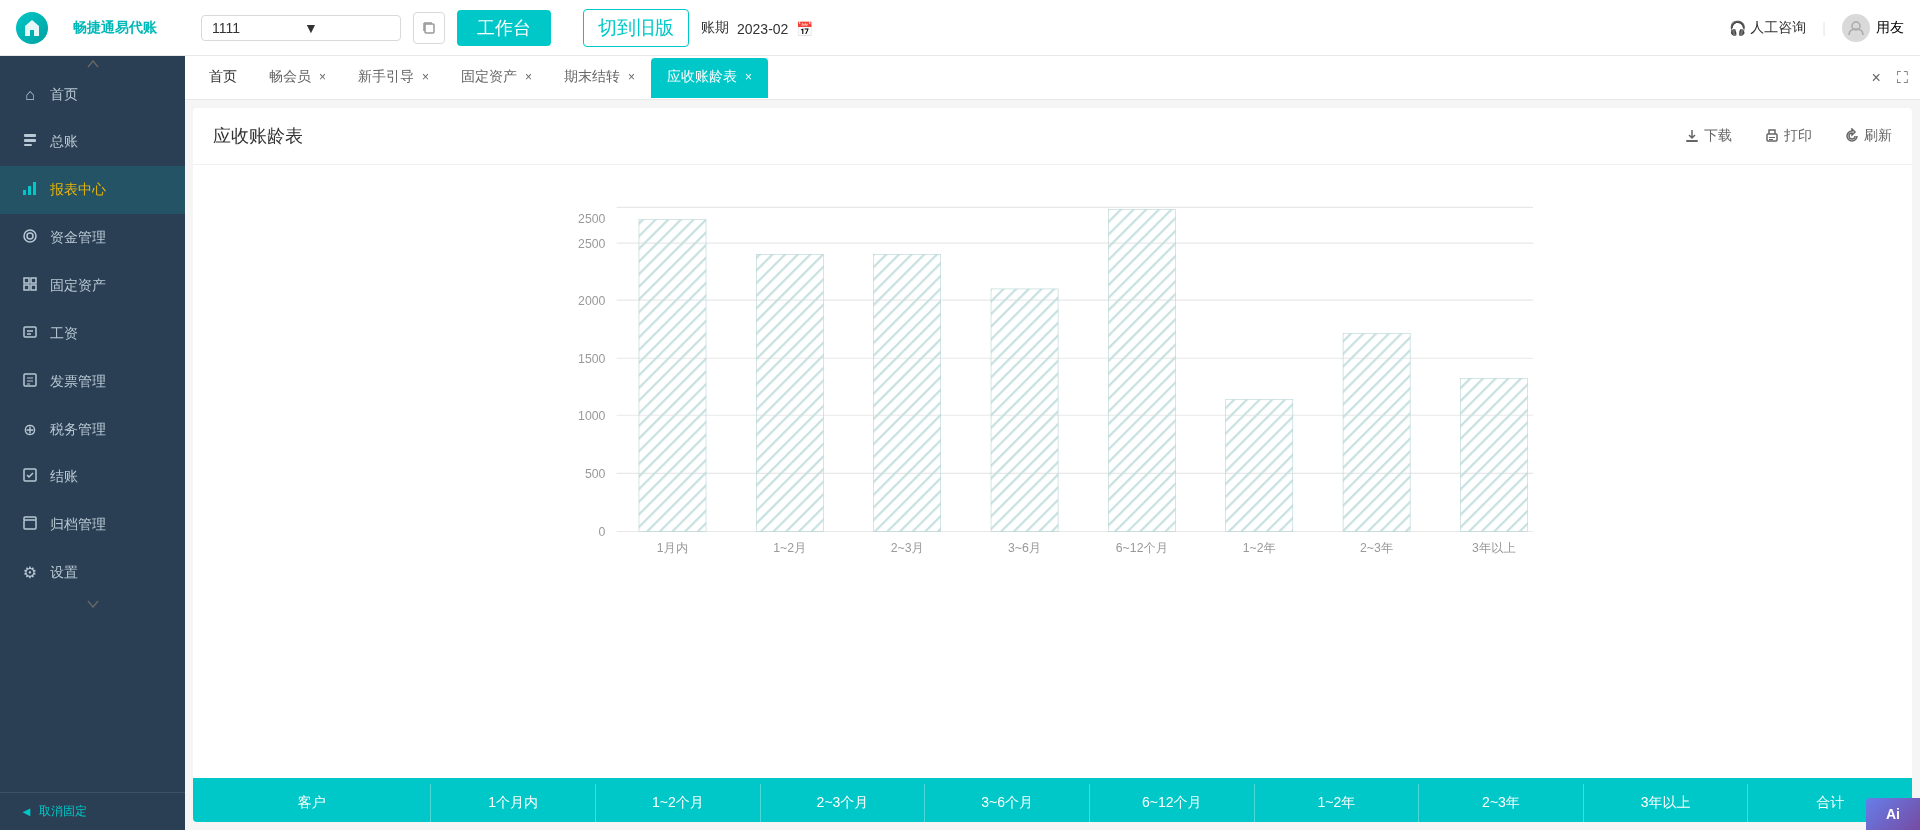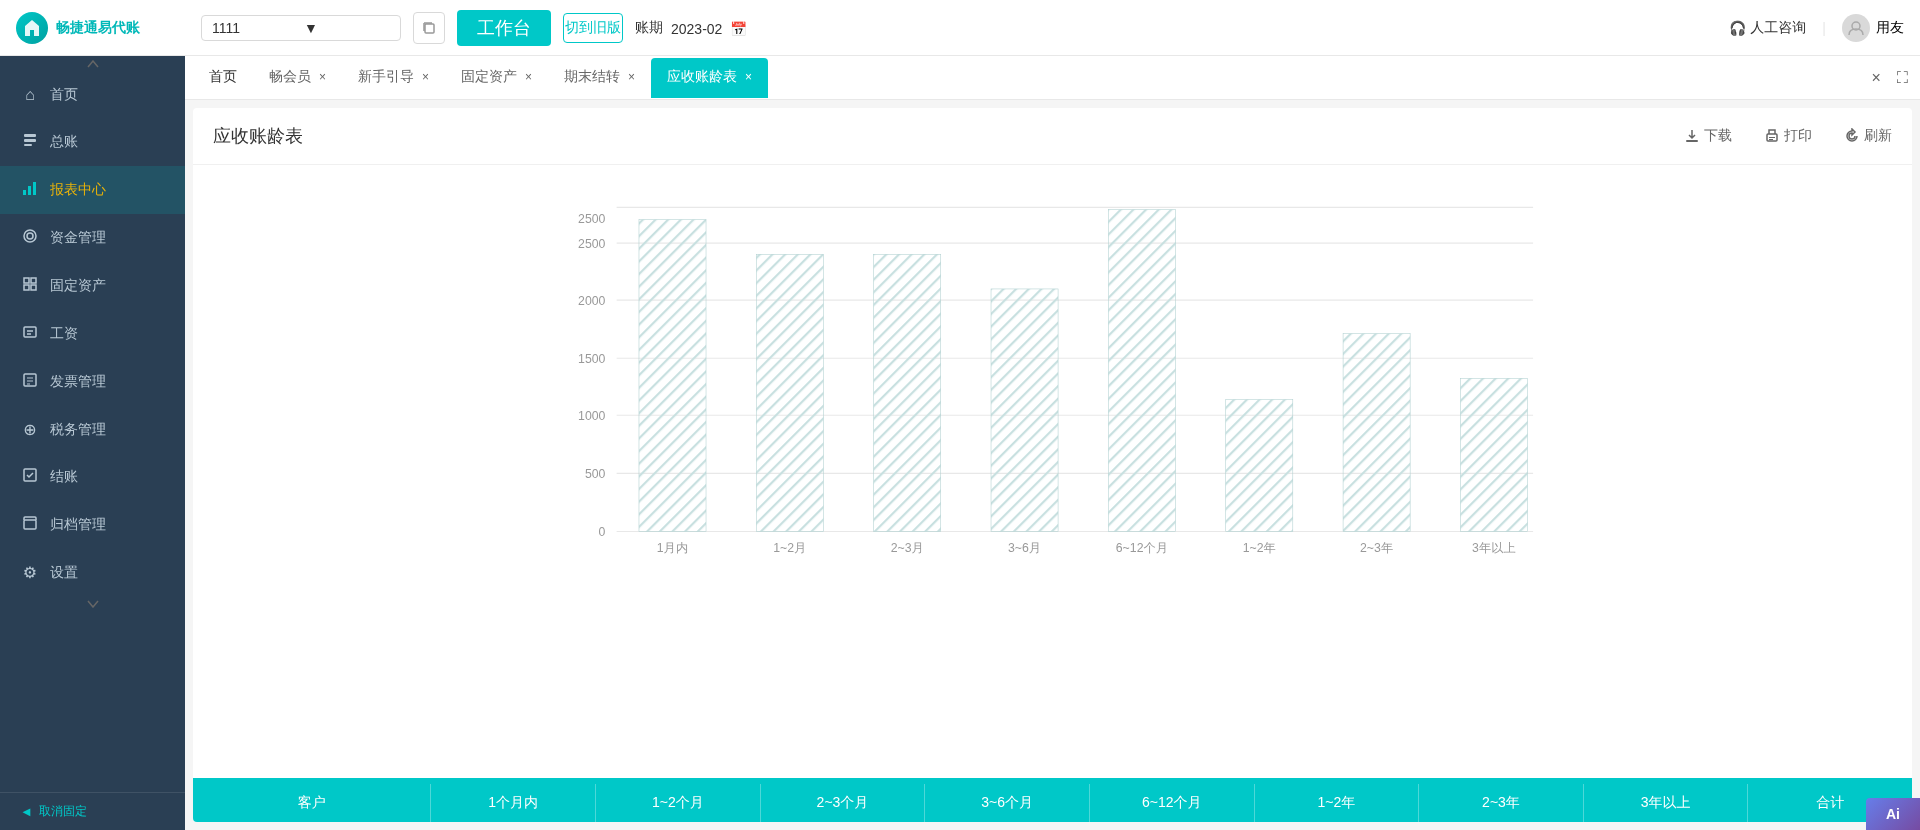--- a/index.html
+++ b/index.html
@@ -23,21 +23,21 @@
       gap: 8px;
       flex-shrink: 0;
     }
     .logo-icon {
       width: 32px; height: 32px;
       background: linear-gradient(135deg, #00c8c8, #00a0a0);
       border-radius: 50%;
       display: flex; align-items: center; justify-content: center;
       color: #fff; font-size: 12px; font-weight: bold;
     }
-    .logo-text { color: #00b8b8; font-size: 14px; font-weight: bold; }
+    .logo-text { color: #00b8b8; font-size: 14px; font-weight: bold; margin-left: 17px; }
 
     .header-center {
       display: flex; align-items: center; gap: 12px; flex: 1;
     }
     .company-selector {
       display: flex; align-items: flex-end; gap: 6px;
       border: 1px solid #d9d9d9; border-radius: 4px;
       padding: 4px 10px; background: #fff; cursor: pointer; min-width: 200px;
     }
     .company-selector span { font-size: 14px; color: #333; flex: 1; }
@@ -48,21 +48,21 @@
       border: 1px solid #d9d9d9; border-radius: 4px;
       background: #fff; cursor: pointer; display: flex; align-items: center; justify-content: center;
       color: #666;
     }
     .workbench-btn {
       background: #00c8c8; color: #fff; border: none;
       padding: 6px 20px; border-radius: 4px; cursor: pointer; font-size: 18px; text-align: center;
     }
     .switch-btn {
       border: 1px solid #00c8c8; color: #00c8c8; background: #fff;
-      padding: 5px 1px; border-radius: 4px; cursor: pointer; font-size: 14px;
+      padding: 5px 14px; border-radius: 4px; cursor: pointer; font-size: 19px; margin-left: 20px;
     }
     .period-area {
       display: flex; align-items: flex-end; gap: 8px; color: #333;
     }
 
     .header-right {
       display: flex; align-items: center; gap: 16px; margin-left: auto;
     }
     .support-btn {
       display: flex; align-items: center; gap: 4px; color: #333; cursor: pointer;

